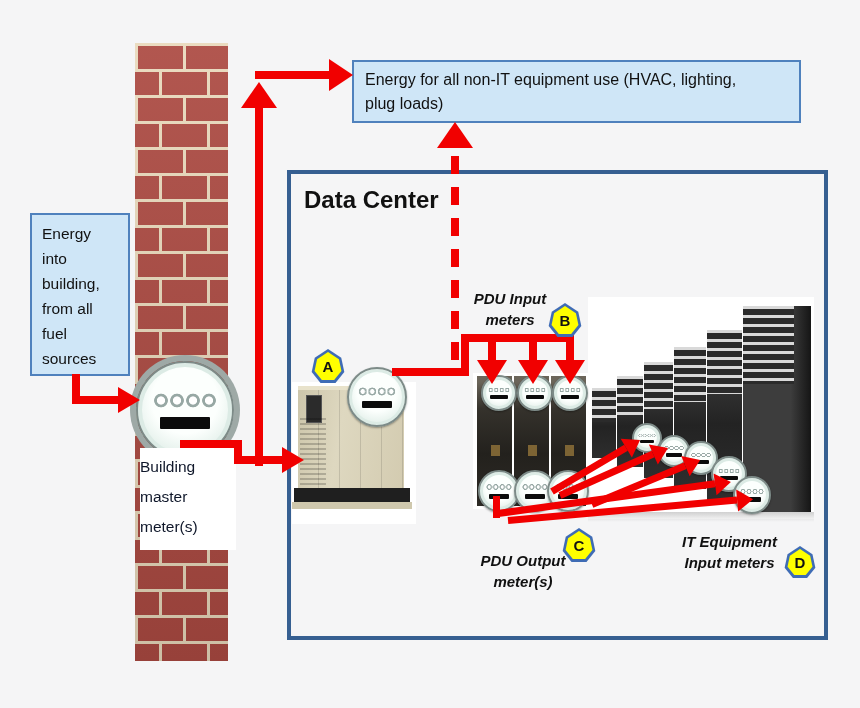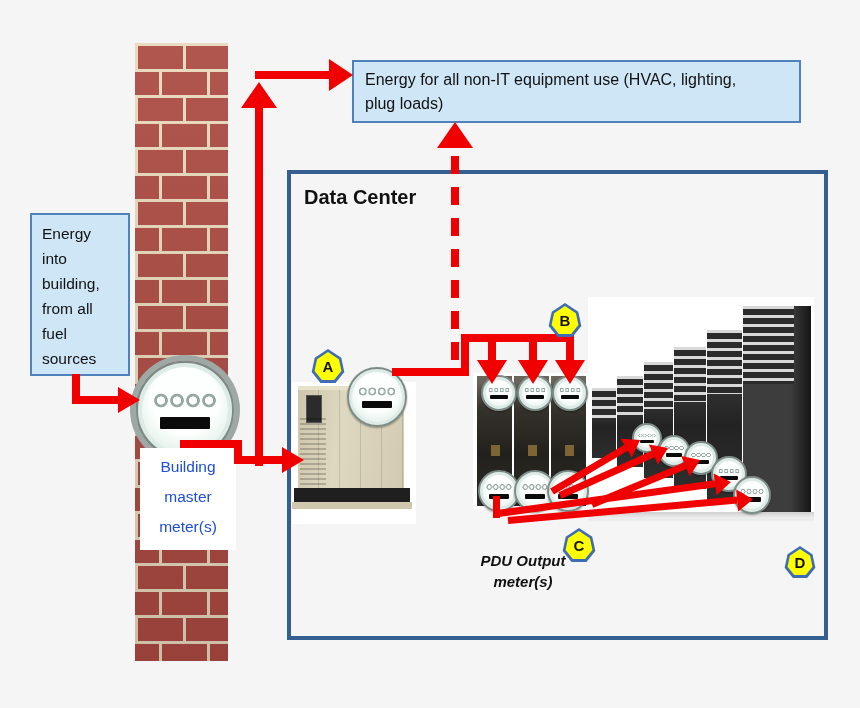--- a/index.html
+++ b/index.html
@@ -19,21 +19,21 @@
   .bluebox{position:absolute;background:var(--box_fill);border:2px solid var(--box_border);
     color:#111;white-space:pre-line;z-index:30;box-sizing:border-box;}
 
   
   .dcbox{position:absolute;border:4px solid var(--dc_border);z-index:2;box-sizing:border-box;background:transparent;}
 
   
   .itl{position:absolute;font-weight:bold;font-style:italic;font-size:15px;line-height:21px;
     text-align:center;white-space:pre-line;color:#111;z-index:30;}
 
-  .plainlabel{position:absolute;background:#fff;color:#1d4ed8;text-align:center;white-space:pre-line;z-index:30;}
+  .plainlabel{position:absolute;background:#fff;color:#0f172a;text-align:left;white-space:pre-line;z-index:30;}
 
   
   .red{position:absolute;background:var(--red);z-index:40;}
   .tri{position:absolute;width:0;height:0;z-index:40;}
   .tri-right{border-top:13px solid transparent;border-bottom:13px solid transparent;border-left:22px solid var(--red);}
   .tri-right.big{border-top:16px solid transparent;border-bottom:16px solid transparent;border-left:24px solid var(--red);}
   .tri-up{border-left:18px solid transparent;border-right:18px solid transparent;border-bottom:26px solid var(--red);}
   .tri-down{border-left:15px solid transparent;border-right:15px solid transparent;border-top:24px solid var(--red);}
   .dashed{position:absolute;z-index:40;background:repeating-linear-gradient(to bottom,var(--red) 0 18px,transparent 18px 31px);}
   .arrow{position:absolute;height:7px;background:var(--red);transform-origin:0 50%;z-index:41;}
@@ -66,21 +66,21 @@
   .ups-body{position:absolute;z-index:10;background:linear-gradient(100deg,#cdc6ab,#ded8c0 40%,#d3cbb0);
     background-image:repeating-linear-gradient(90deg,transparent 0 20px,rgba(0,0,0,.12) 20px 21px),
       linear-gradient(100deg,#cdc6ab,#ded8c0 40%,#d3cbb0);}
   .ups-top{position:absolute;z-index:10;background:#e8e2cb;}
   .ups-door{position:absolute;z-index:12;background:#2b2b2b;border:1px solid #555;}
   .ups-grille{position:absolute;z-index:12;background:repeating-linear-gradient(to bottom,rgba(0,0,0,.20) 0 2px,transparent 2px 5px);}
   .ups-plinth{position:absolute;z-index:11;background:#1f1f1f;}
   .ups-base{position:absolute;z-index:11;background:#cfc8ad;}
   .reflect{position:absolute;z-index:6;background:linear-gradient(180deg,rgba(120,120,120,.35),rgba(255,255,255,0));}
 
-  .dc-title{position:absolute;font-size:20px;font-weight:bold;color:#111;z-index:30;}
+  .dc-title{position:absolute;font-size:24px;font-weight:bold;color:#111;z-index:30;}
 </style>
 </head>
 <body>
 
 <div id="canvas">
 
   <div class="brick" style="left:135px;top:43px;width:93px;height:618px;"></div>
 
   <div class="dcbox" style="left:287px;top:170px;width:541px;height:470px;"></div>
   <div class="dc-title" style="left:304px;top:186px;">Data Center</div>
@@ -142,22 +142,26 @@
   <div class="meter" style="left:478px;top:470px;width:38px;height:38px;"></div>
   <div class="meter" style="left:514px;top:470px;width:38px;height:38px;"></div>
   <div class="meter" style="left:547px;top:470px;width:38px;height:38px;"></div>
 
   <div class="meter" style="left:632px;top:423px;width:26px;height:26px;"></div>
   <div class="meter" style="left:658px;top:435px;width:28px;height:28px;"></div>
   <div class="meter" style="left:684px;top:441px;width:30px;height:30px;"></div>
   <div class="meter" style="left:711px;top:456px;width:32px;height:32px;"></div>
   <div class="meter" style="left:733px;top:476px;width:34px;height:34px;"></div>
 
+  <div class="itl" style="left:455px;top:288px;width:110px;">PDU Input
+meters</div>
   <div class="itl" style="left:468px;top:550px;width:110px;">PDU Output
 meter(s)</div>
+  <div class="itl" style="left:672px;top:531px;width:115px;">IT Equipment
+Input meters</div>
 
   <div class="badge" style="left:311px;top:349px;width:34px;height:34px;">
       <span>A</span>
     </div>
   <div class="badge" style="left:548px;top:303px;width:34px;height:34px;">
       <span>B</span>
     </div>
   <div class="badge" style="left:562px;top:528px;width:34px;height:34px;">
       <span>C</span>
     </div>

